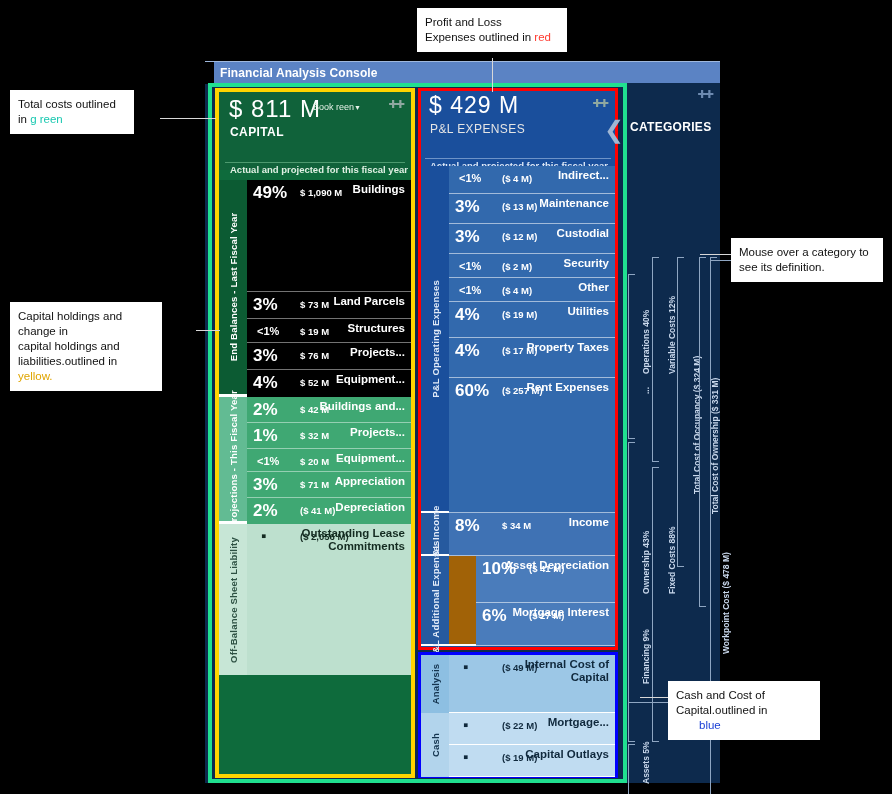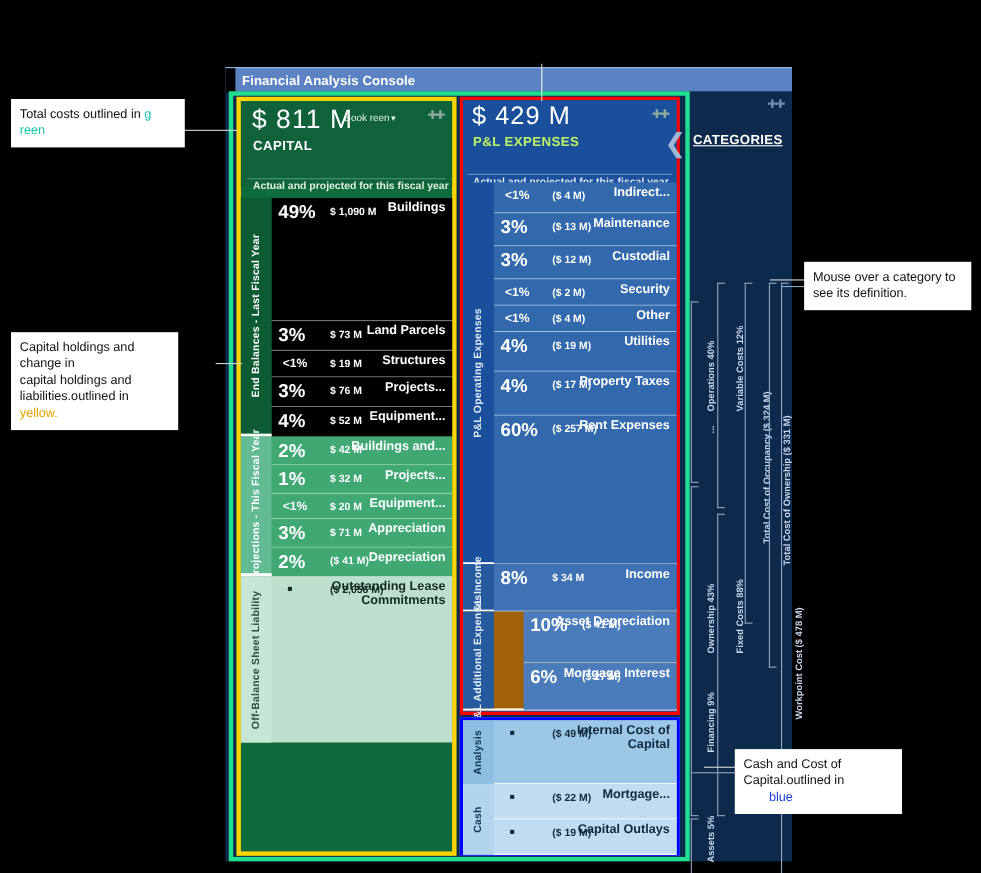--- a/index.html
+++ b/index.html
@@ -151,21 +151,21 @@
     background: #1a4f9c;
     z-index: 7;
   }
   .pl-head { position: relative; height: 75px; background:#1a4f9c; }
   .pl-total {
     position: absolute; left: 8px; top: 1px;
     font-size: 23px; color:#ffffff; letter-spacing:1px;
   }
   .pl-sub {
     position: absolute; left: 9px; top: 31px;
-    font-size: 12px; font-weight: bold; color:#bef264; letter-spacing:.4px;
+    font-size: 12px; font-weight: normal; color:#e5e5e5; letter-spacing:.4px;
   }
   .pl-note {
     position: absolute; left: 9px; top: 69px;
     font-size: 9.5px; color:#dce8f8; font-weight: bold;
   }
   .pl-divline {
     position: absolute; left: 4px; right: 4px; top: 67px;
     height:1px; background:#6d93c8;
   }
   .collapse-chev {
@@ -206,21 +206,21 @@
 
   
   .cat-panel {
     position: absolute; left: 622px; top: 84px;
     width: 98px; height: 698px;
     background: #0d2a4d;
     z-index: 5;
   }
   .cat-title {
     position: absolute; left: 8px; top: 36px;
-    font-size: 12px; font-weight: bold; color:#ffffff; letter-spacing:.3px;text-decoration:underline;
+    font-size: 12px; font-weight: bold; color:#ffffff; letter-spacing:.3px;
   }
   .cat-pin {
     position: absolute; right: 8px; top: 4px;
     font-size: 11px; color:#6d8ab0; letter-spacing:-2px;
   }
   .vlabel {
     position: absolute;
     font-size: 8.5px; font-weight: bold; color:#c9d8ec;
     white-space: nowrap;
     transform-origin: left top;
@@ -509,25 +509,29 @@
     <div class="vlabel" style="left:88px; top:430px;">Total Cost of Ownership ($ 331 M)</div>
 
     <div class="bracket" style="left:88px; top:173px; height:555px;"></div>
     <div class="vlabel" style="left:99px; top:570px;">Workpoint Cost ($ 478 M)</div>
 
     <div class="tickline" style="left:88px; top:176px; width:40px;"></div>
     <div class="tickline" style="left:6px; top:618px; width:52px;"></div>
   </div>
 
   <div class="leader" style="left:160px; top:118px; width:56px; height:1px;"></div>
-  <div class="callout" style="left:10px; top:90px; width:158px;">
+  <div class="callout" style="left:10px; top:90px; width:124px;">
     <span>Total costs outlined in </span><span class="c-green">g reen</span>
   </div>
 
   <div class="leader" style="left:492px; top:58px; width:1px; height:34px;"></div>
+  <div class="callout" style="left:417px; top:8px; width:150px;">
+    <div>Profit and Loss</div>
+    <div><span>Expenses outlined in </span><span class="c-red">red</span></div>
+  </div>
 
   <div class="leader" style="left:196px; top:330px; width:24px; height:1px;"></div>
   <div class="callout" style="left:10px; top:302px; width:152px;">
     <div>Capital holdings and change in</div>
     <div>capital holdings and</div>
     <div><span>liabilities.outlined in </span><span class="c-yellow">yellow.</span></div>
   </div>
 
   <div class="leader" style="left:700px; top:254px; width:34px; height:1px;"></div>
   <div class="callout" style="left:731px; top:238px; width:152px;">

